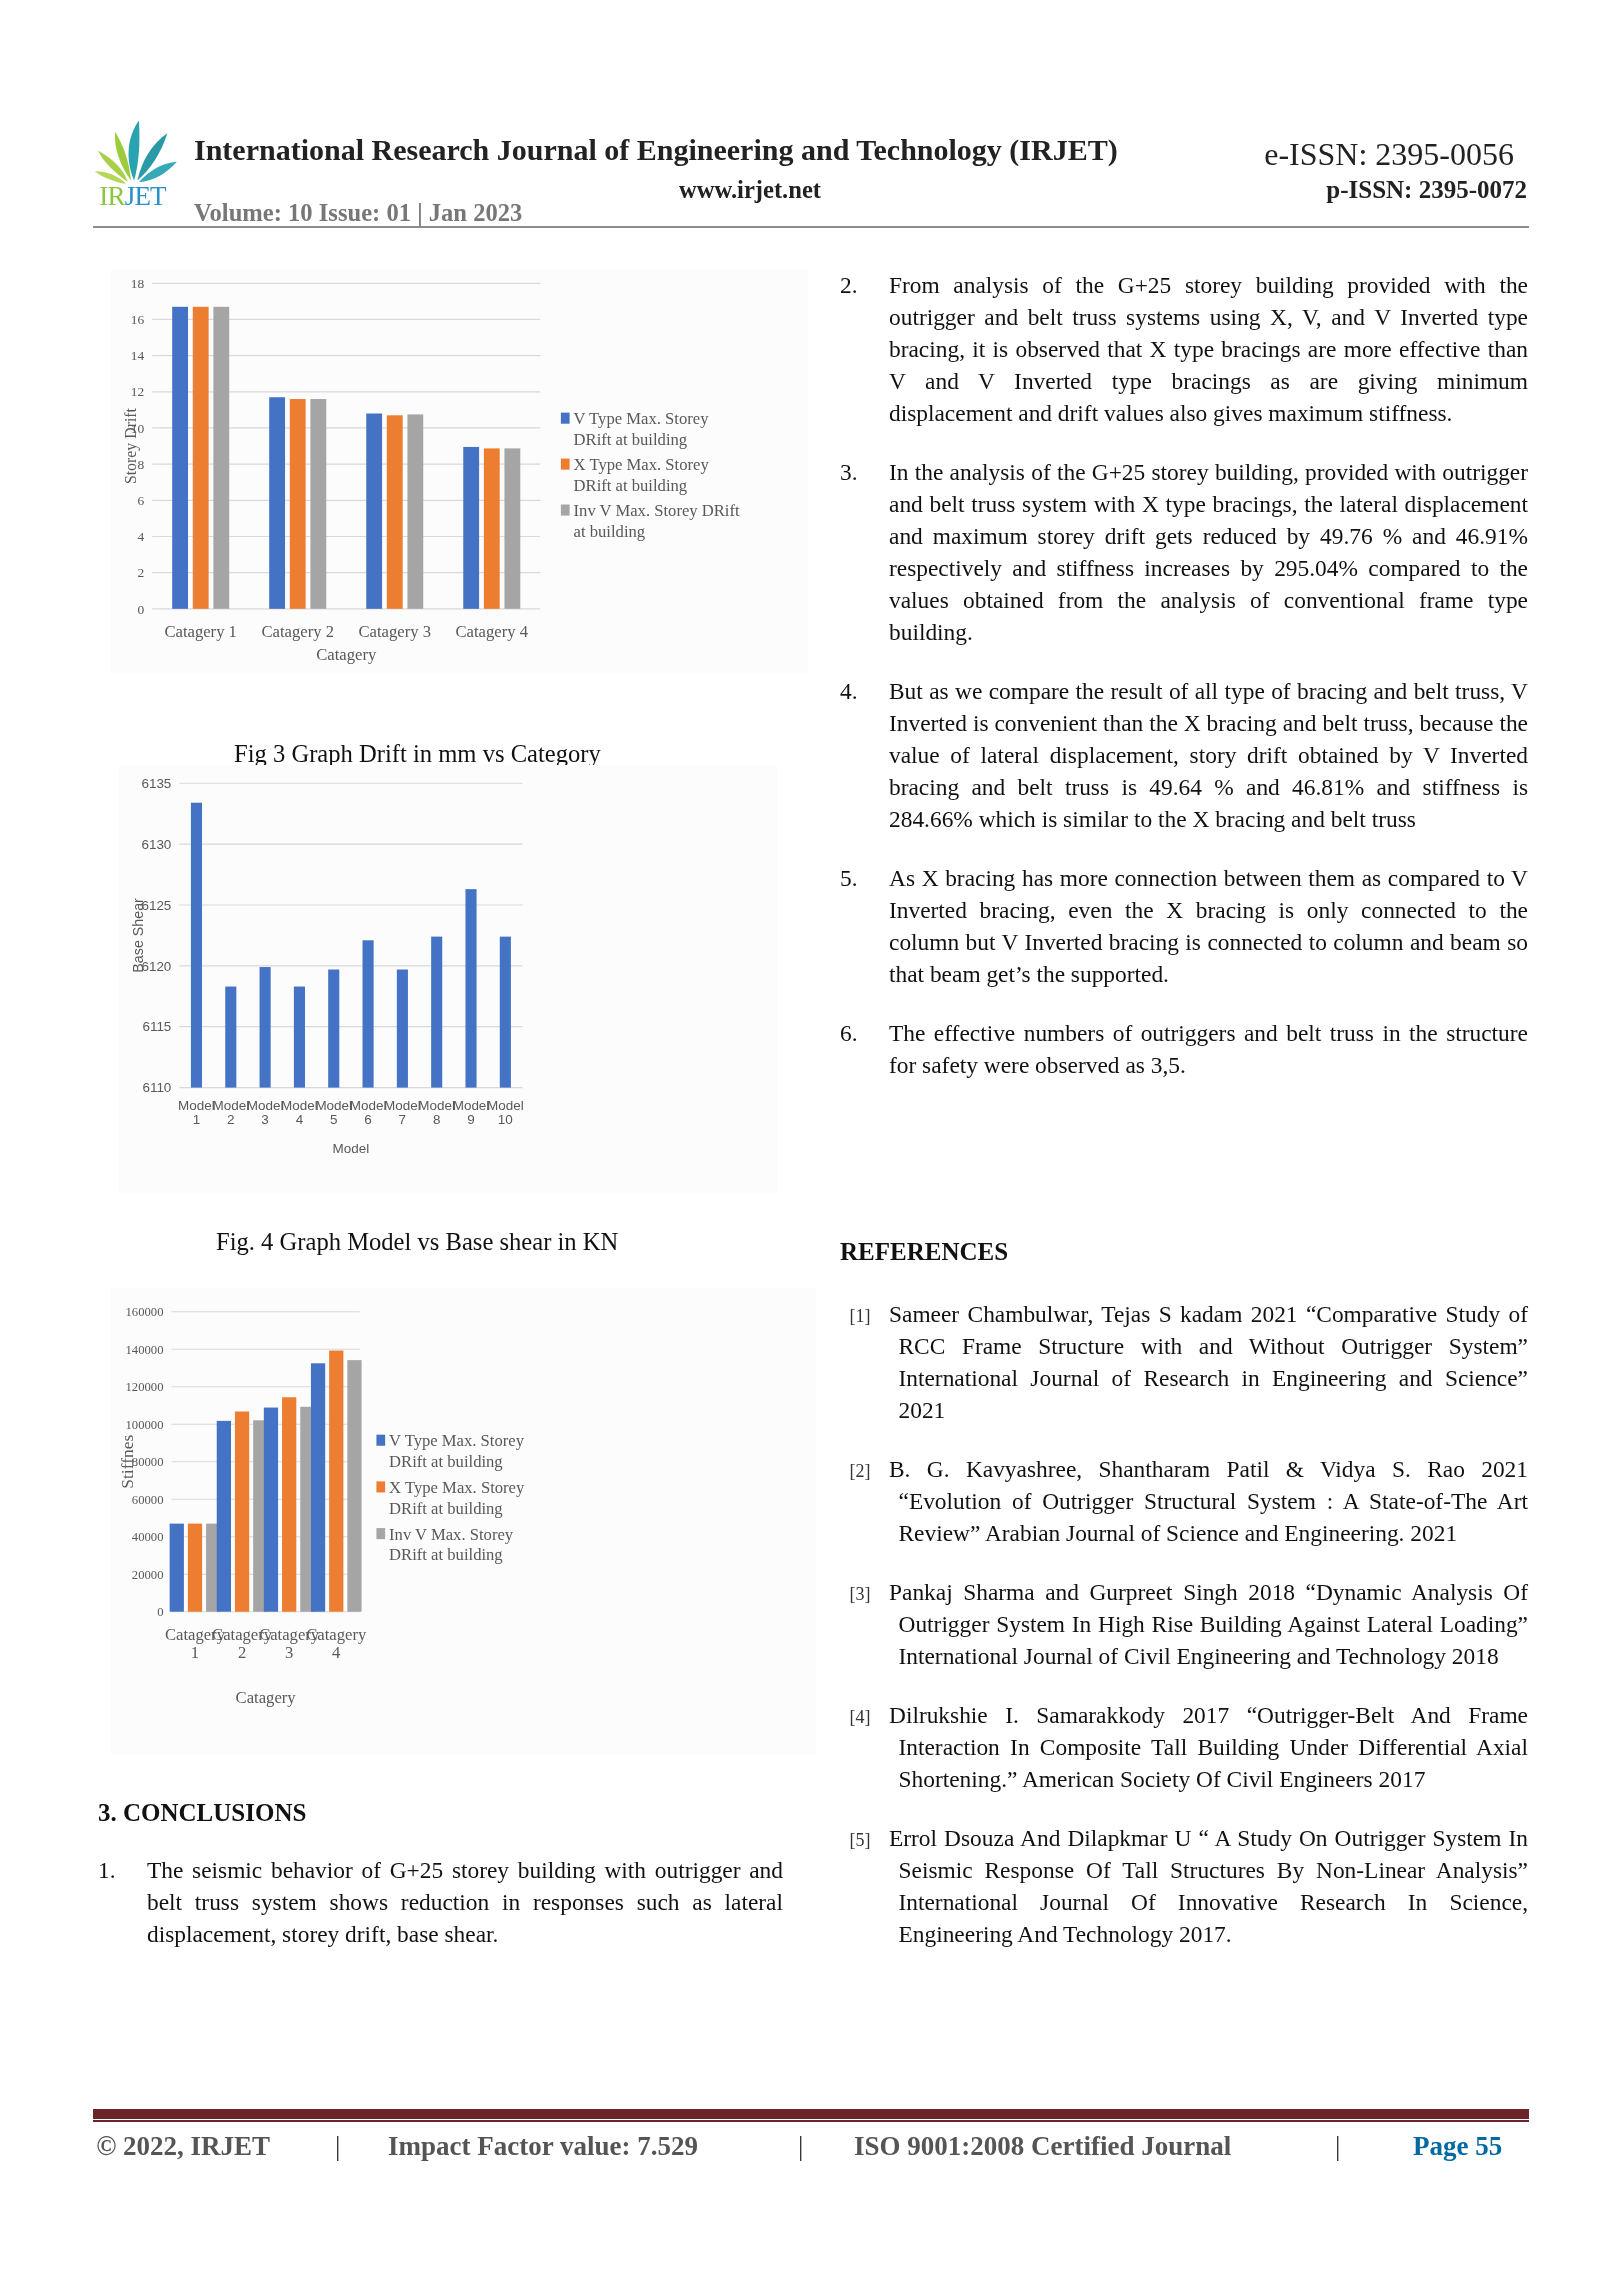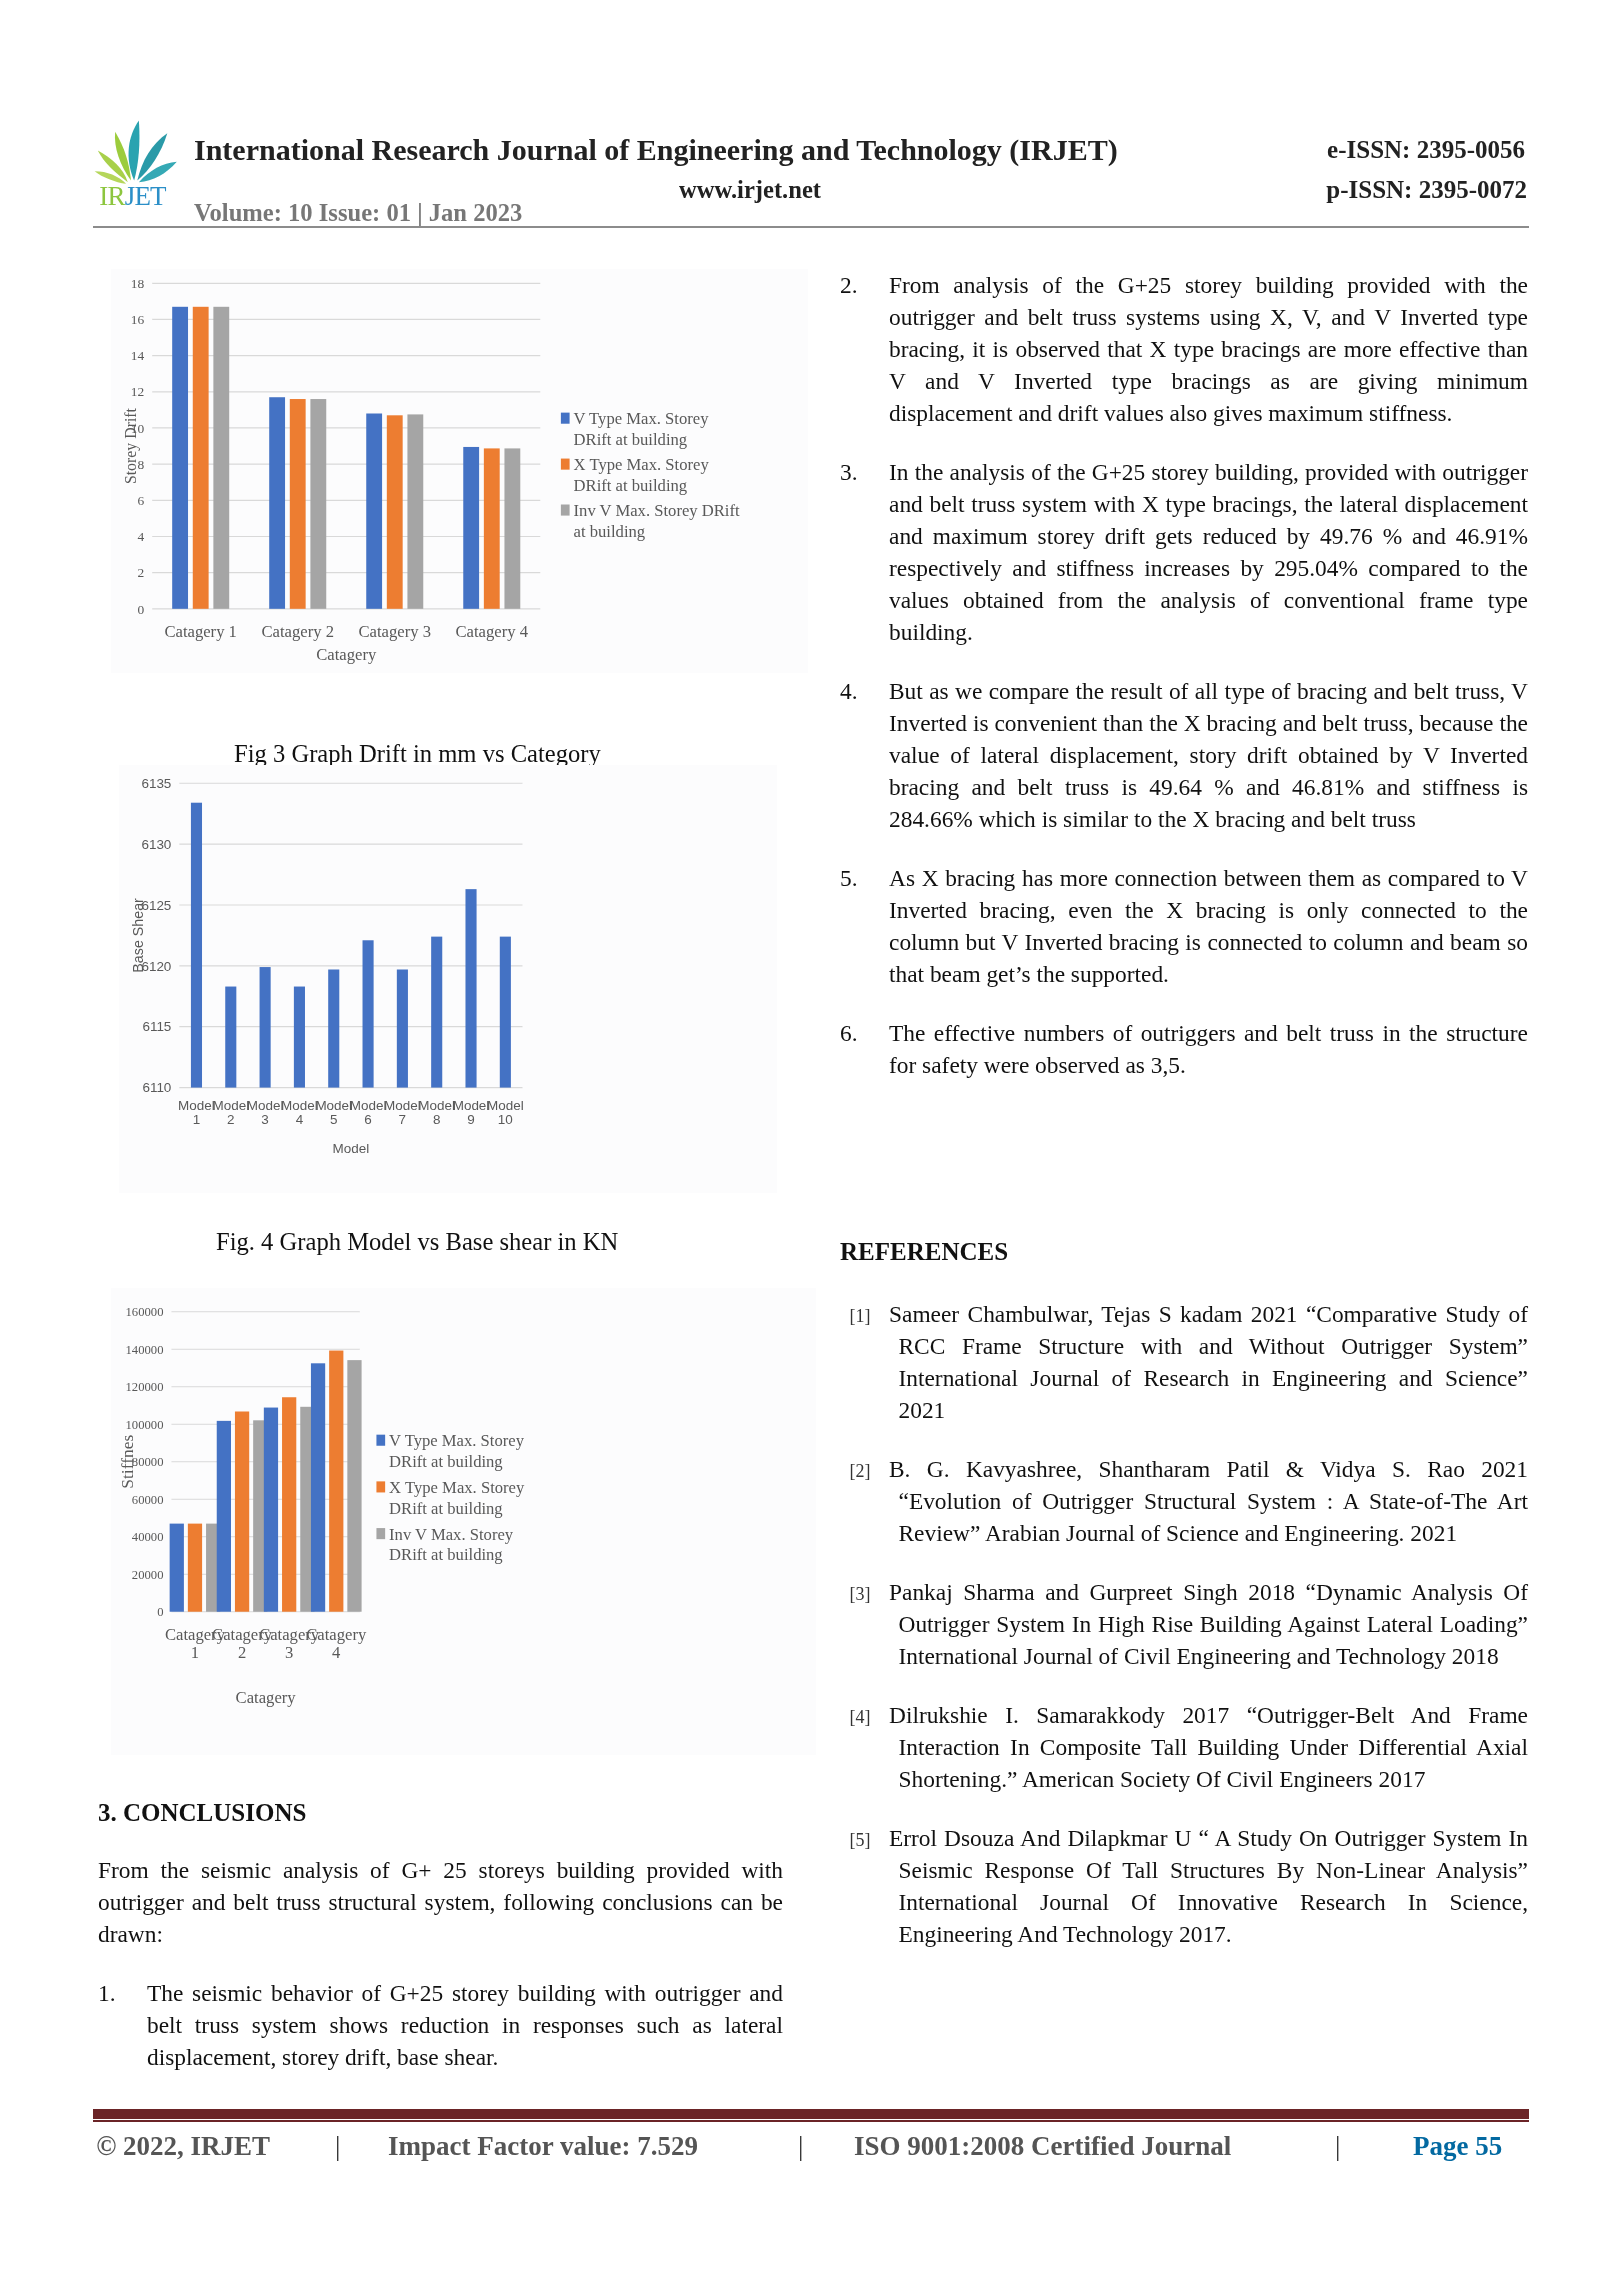--- a/index.html
+++ b/index.html
@@ -6,21 +6,21 @@
   body { width: 1623px; height: 2295px; position: relative; overflow: hidden; color: #111; font-family: "Liberation Serif", "DejaVu Serif", serif; }
 
   
   .hdr { position: absolute; left: 93px; top: 119px; width: 1434px; height: 111px; }
   .logo { position: absolute; left: 0; top: 0; width: 87px; height: 95px; }
   .logo svg { width: 87px; height: 79px; display:block; }
   .logo-text { position: absolute; left: 6.3px; top: 62px; font-family: "Liberation Serif", serif; font-size: 27px; letter-spacing: -0.8px; }
   .logo-text .ir { color: #8dc63f; }
   .logo-text .jet { color: #2b8fc8; }
   .hdr-title { position: absolute; left: 101px; top: 14.3px; font-family: "Liberation Serif", serif; font-weight: bold; font-size: 30px; color: #222; white-space: nowrap; }
-  .hdr-eissn { position: absolute; right: 2px; top: 17.4px; font-weight: bold; font-size: 25px; color: #222; }
+  .hdr-eissn { position: absolute; right: 13px; top: 17.4px; font-weight: normal; font-size: 32px; color: #222; }
   .hdr-vol { position: absolute; left: 101px; top: 57px; font-weight: bold; font-size: 24.6px; color: #777; margin-top: 23px; }
   .hdr-web { position: absolute; left: 586px; top: 57px; font-weight: bold; font-size: 24.6px; color: #222; }
   .hdr-pissn { position: absolute; right: 0; top: 57px; font-weight: bold; font-size: 25px; color: #222; }
   .hdr-rule { position: absolute; left: 93px; top: 226px; width: 1436px; height: 2.4px; background: #8c8c8c; }
 
   
   .chart { position: absolute; background: #fcfcfd; }
   .chart svg { display: block; }
   .caption { position: absolute; font-family: "Liberation Serif", serif; font-size: 24.6px; color: #111; white-space: nowrap; }
 
@@ -215,21 +215,20 @@
       <text x="351" y="259" font-size="21" fill="#595959" font-family="&quot;Liberation Serif&quot;, serif">X Type Max.  Storey</text>
       <text x="351" y="285.25" font-size="21" fill="#595959" font-family="&quot;Liberation Serif&quot;, serif">DRift at building</text>
       <rect x="335" y="303.3" width="11" height="14" fill="#a5a5a5"></rect>
       <text x="351" y="318" font-size="21" fill="#595959" font-family="&quot;Liberation Serif&quot;, serif">Inv V Max.  Storey</text>
       <text x="351" y="344.25" font-size="21" fill="#595959" font-family="&quot;Liberation Serif&quot;, serif">DRift at building</text>
     </svg>
 </div>
 
 <div class="sec-head" style="left:98px; top:1799px;">3. CONCLUSIONS</div>
 <div class="col" style="left:98px; top:1854px; width:685px;">
-  <div style="margin-bottom:27px;">From the seismic analysis of G+ 25 storeys building provided with outrigger and belt truss structural system, following conclusions can be drawn:</div>
   <div class="ol-item">
     <span class="num">1.</span>
     <span>The seismic behavior of G+25 storey building with outrigger and belt truss system shows reduction in responses such as lateral displacement, storey drift, base shear.</span>
   </div>
 </div>
 
 <div class="col" style="left:840px; top:269px; width:688px;">
   <div class="ol-item">
     <span class="num">2.</span>
     <span>From analysis of the G+25 storey building provided with the outrigger and belt truss systems using X, V, and V Inverted type bracing, it is observed that X type bracings are more effective than V and V Inverted type bracings as are giving minimum displacement and drift values also gives maximum stiffness.</span>

